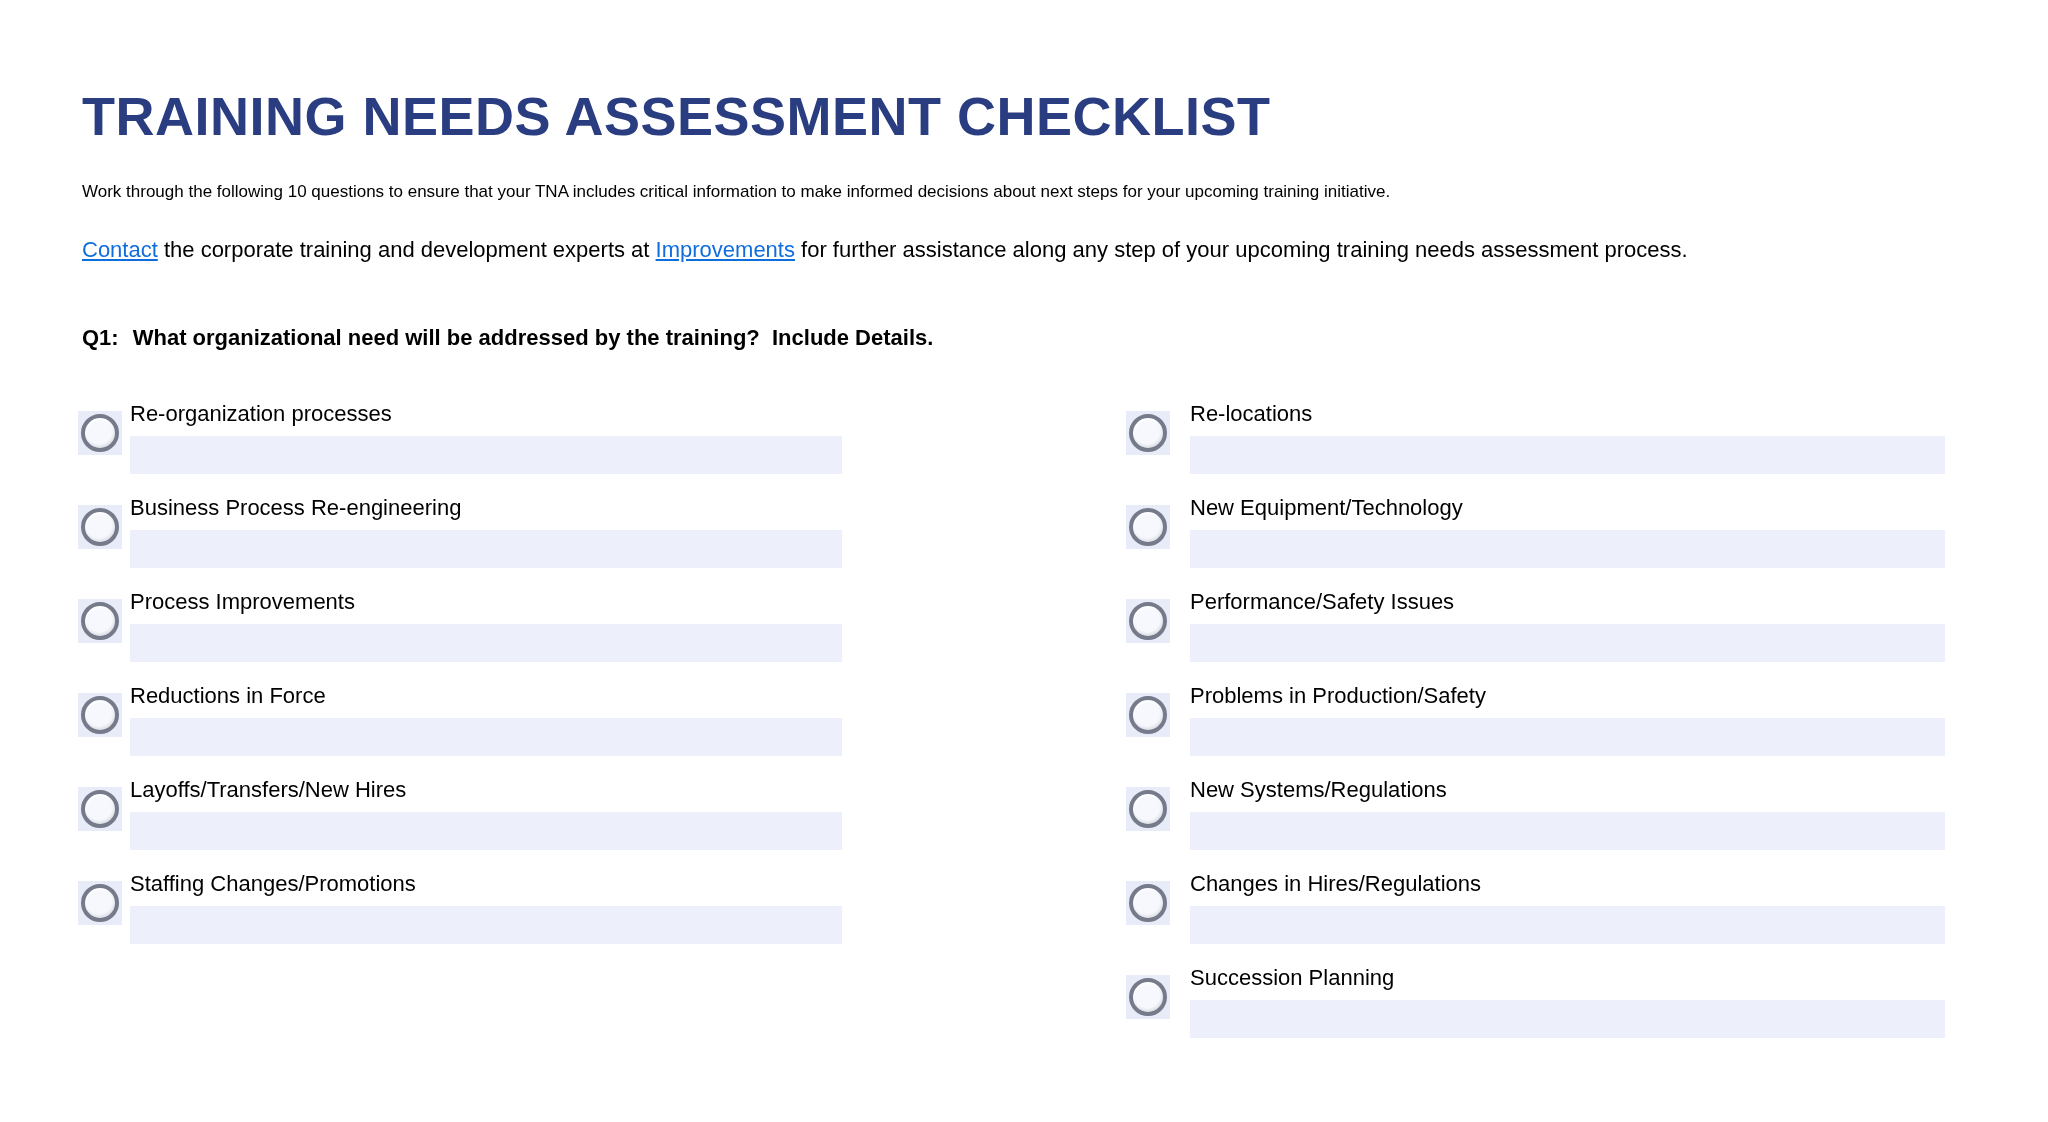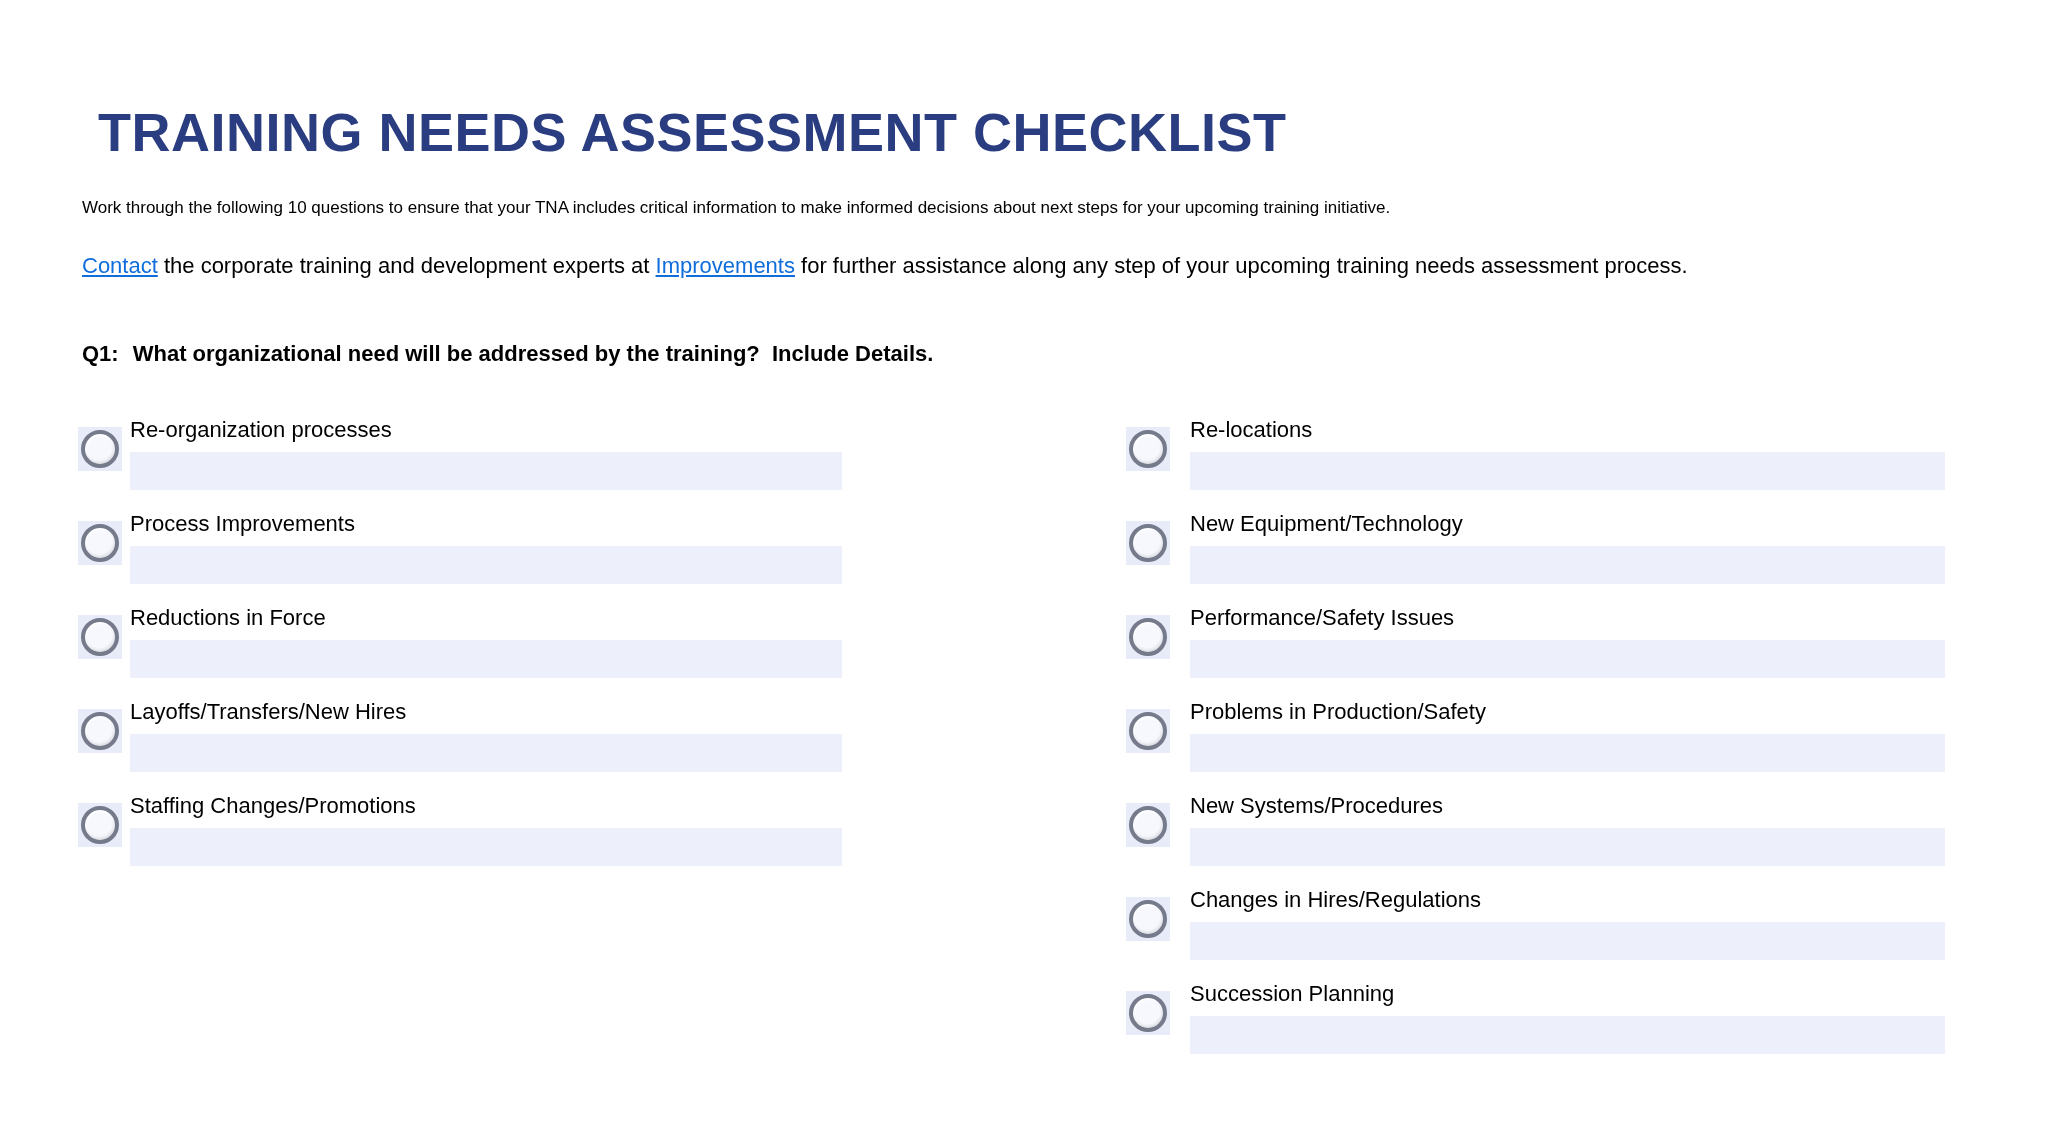--- a/index.html
+++ b/index.html
@@ -12,21 +12,21 @@
     height: 1122px;
     overflow: hidden;
     background: var(--page-bg, #ffffff);
     color: var(--body-color, #000000);
     font-family: "Liberation Sans", sans-serif;
   }
 
   .content { padding: 0 82px; }
 
   .title {
-    margin: 16px;
+    margin: 0;
     padding-top: 86px;
     font-size: 54px;
     line-height: 60px;
     font-weight: 700;
     color: var(--title-color, #2a3d80);
     letter-spacing: 0.5px;
   }
 
   .intro {
     margin: 32px 0 0 0;
@@ -128,20 +128,29 @@
   <div class="option">
     <div class="radio-cell">
       <span class="radio-circle"></span>
     </div>
     <div class="option-body">
       <div class="option-label">Re-organization processes</div>
       <input type="text" class="option-input" placeholder="" style="">
     </div>
   </div>
 
+  <div class="option">
+    <div class="radio-cell">
+      <span class="radio-circle"></span>
+    </div>
+    <div class="option-body">
+      <div class="option-label">Business Process Re-engineering</div>
+      <input type="text" class="option-input" placeholder="" style="">
+    </div>
+  </div>
 
   <div class="option">
     <div class="radio-cell">
       <span class="radio-circle"></span>
     </div>
     <div class="option-body">
       <div class="option-label">Process Improvements</div>
       <input type="text" class="option-input" placeholder="" style="">
     </div>
   </div>
@@ -215,21 +224,21 @@
       <div class="option-label">Problems in Production/Safety</div>
       <input type="text" class="option-input" placeholder="" style="">
     </div>
   </div>
 
   <div class="option">
     <div class="radio-cell">
       <span class="radio-circle"></span>
     </div>
     <div class="option-body">
-      <div class="option-label">New Systems/Procedures</div>
+      <div class="option-label">New Systems/Regulations</div>
       <input type="text" class="option-input" placeholder="" style="">
     </div>
   </div>
 
   <div class="option">
     <div class="radio-cell">
       <span class="radio-circle"></span>
     </div>
     <div class="option-body">
       <div class="option-label">Changes in Hires/Regulations</div>

